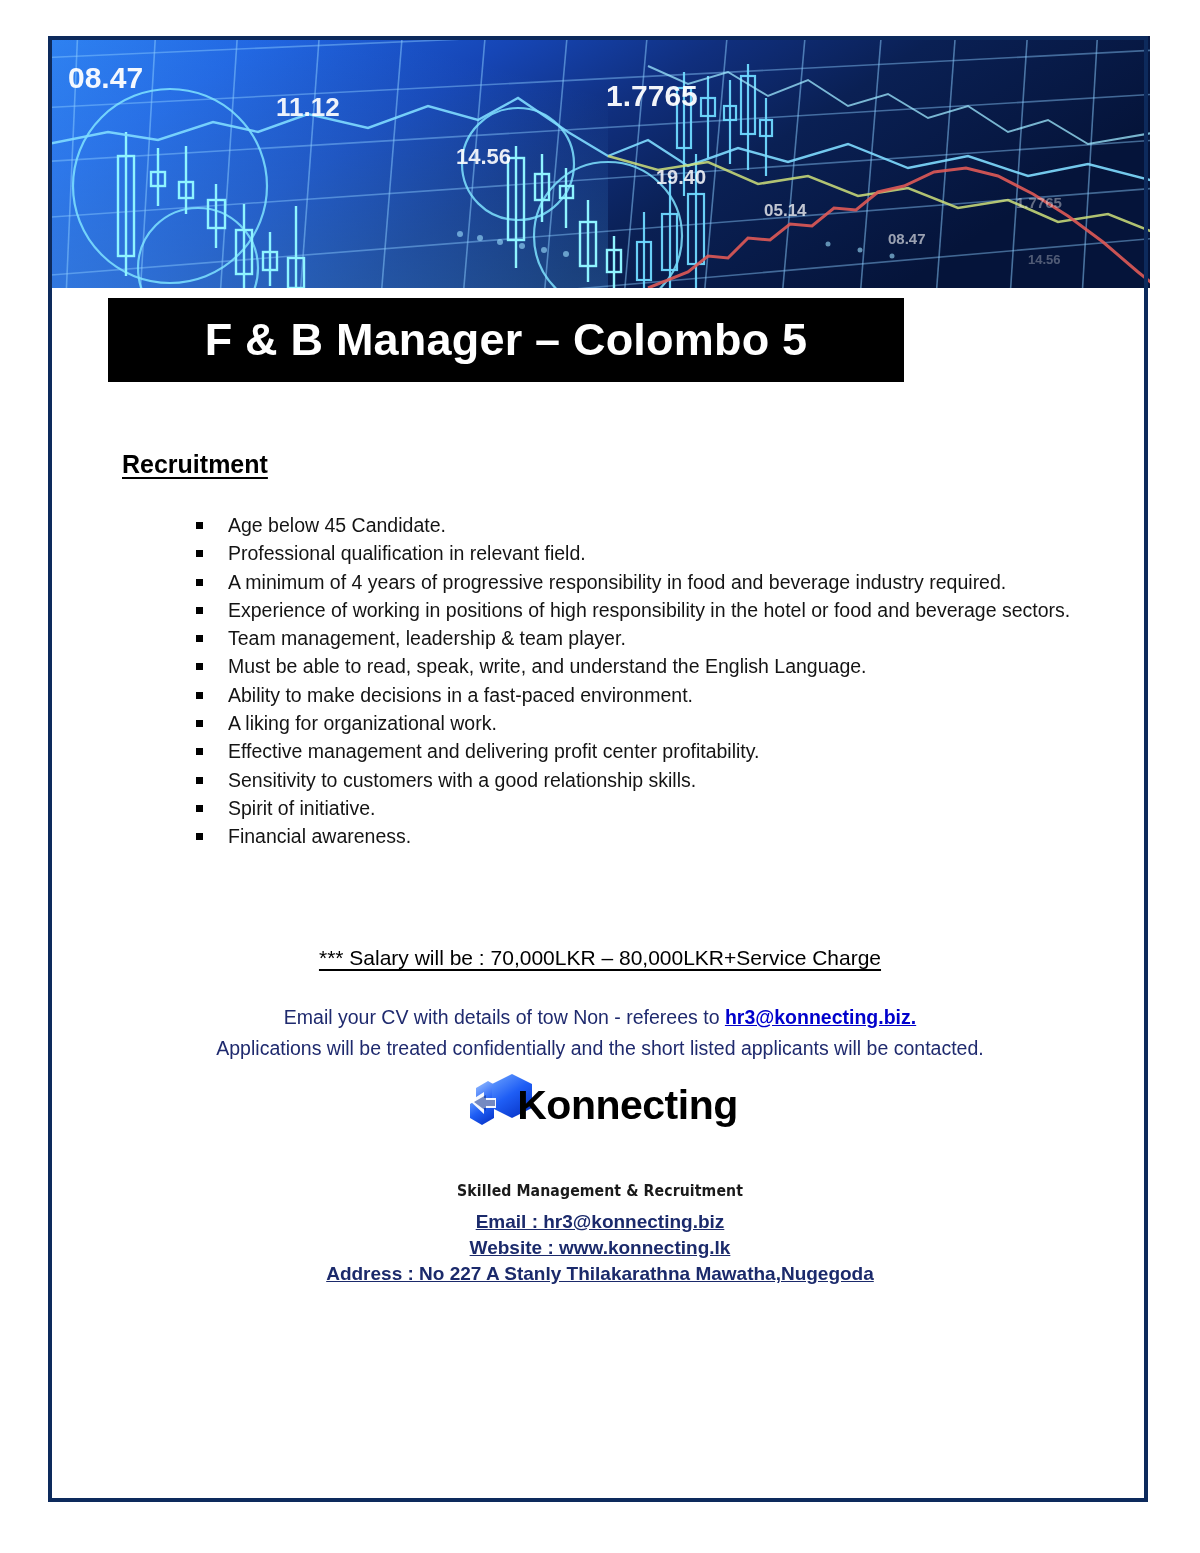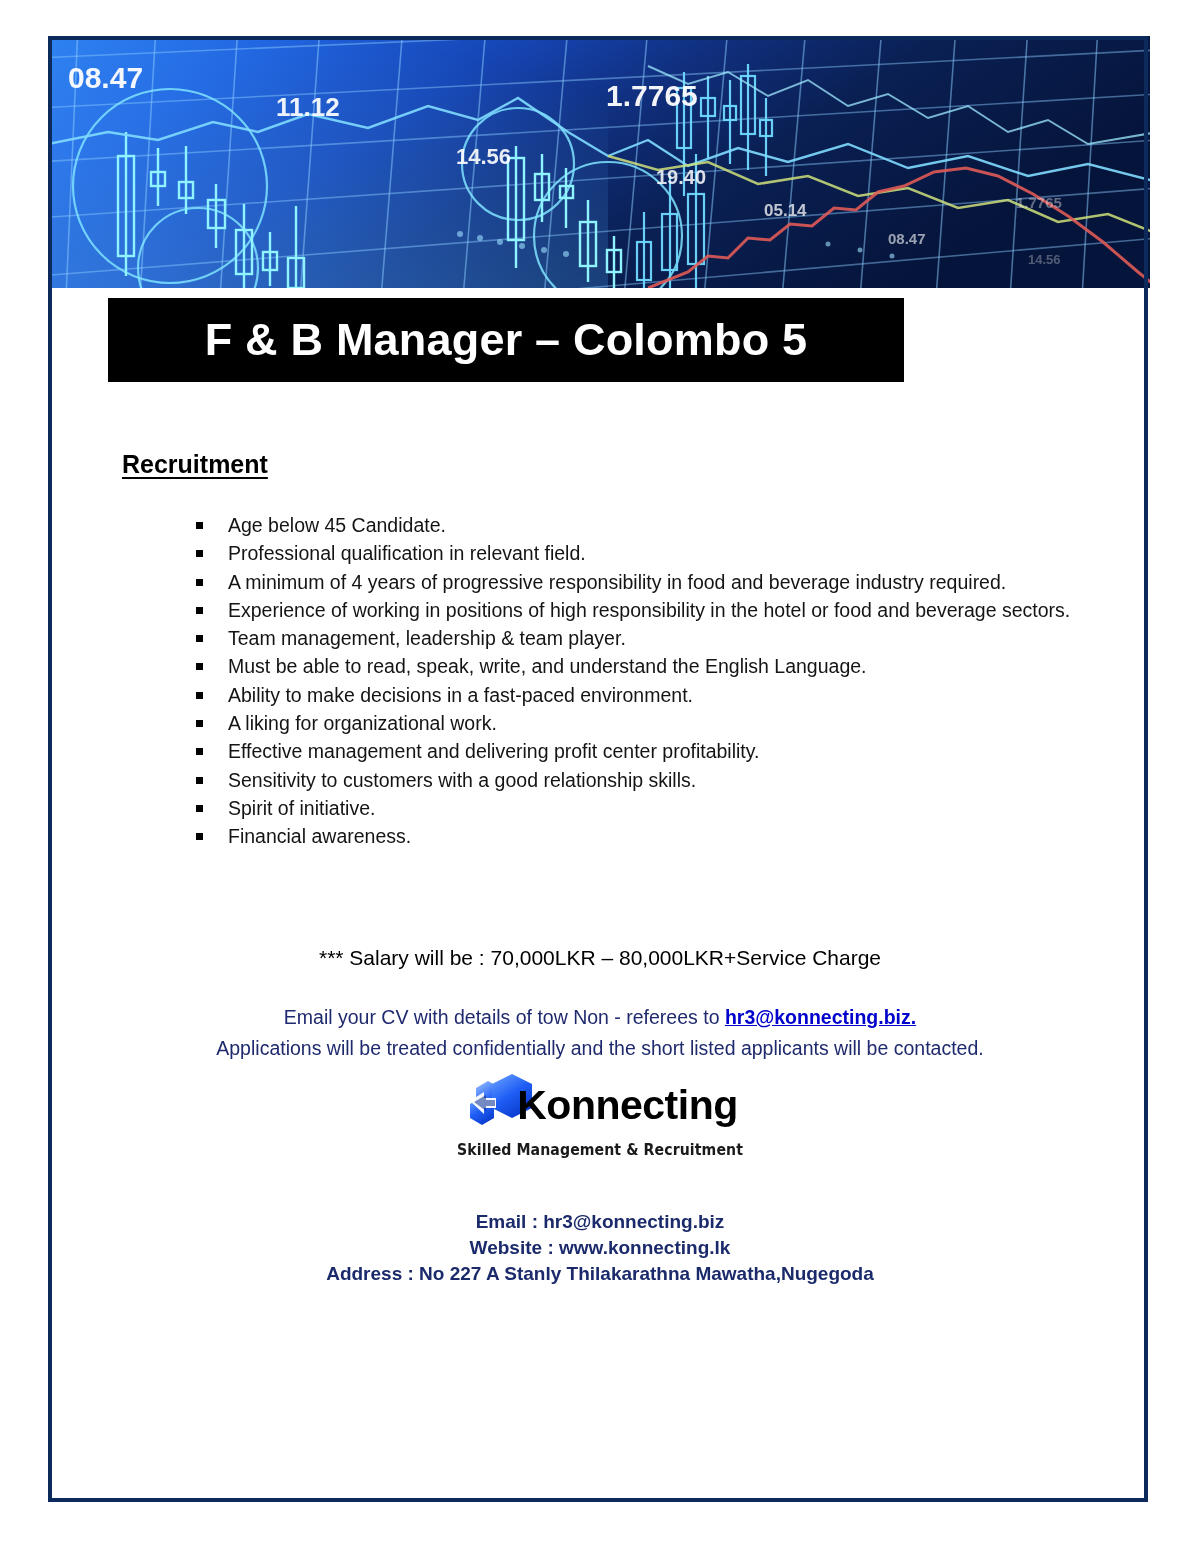--- a/index.html
+++ b/index.html
@@ -111,20 +111,21 @@
 
   
   .salary {
     position: absolute;
     left: 0;
     top: 946px;
     width: 1200px;
     text-align: center;
     font-size: 21px;
     color: #000000;
+    text-decoration: underline;
     text-underline-offset: 4px;
   }
 
   
   .email-line {
     position: absolute;
     left: 0;
     top: 1006px;
     width: 1200px;
     text-align: center;
@@ -148,20 +149,21 @@
 
   
   .logo {
     position: absolute;
     left: 0;
     top: 1074px;
     width: 1200px;
     display: flex;
     flex-direction: column;
     align-items: center;
+    gap: 41px;
   }
   .logo-mark-row {
     display: flex;
     align-items: center;
     justify-content: center;
   }
   .logo-hex { display: block; }
   .logo-word {
     font-size: 41px;
     font-weight: bold;
@@ -185,21 +187,21 @@
     position: absolute;
     left: 0;
     top: 1209px;
     width: 1200px;
     text-align: center;
     color: #1b2a6b;
     font-weight: bold;
     font-size: 19px;
     line-height: 26px;
   }
-  .contact div { white-space: nowrap; }
+  .contact div { white-space: nowrap; text-decoration: underline; }
 </style>
 </head>
 <body>
 
 <div class="page">
 
   <div class="banner">
     <svg viewBox="0 0 1102 252" preserveAspectRatio="none">
       <defs>
         <linearGradient id="bgGrad" x1="0" y1="0" x2="1" y2="0.35">

